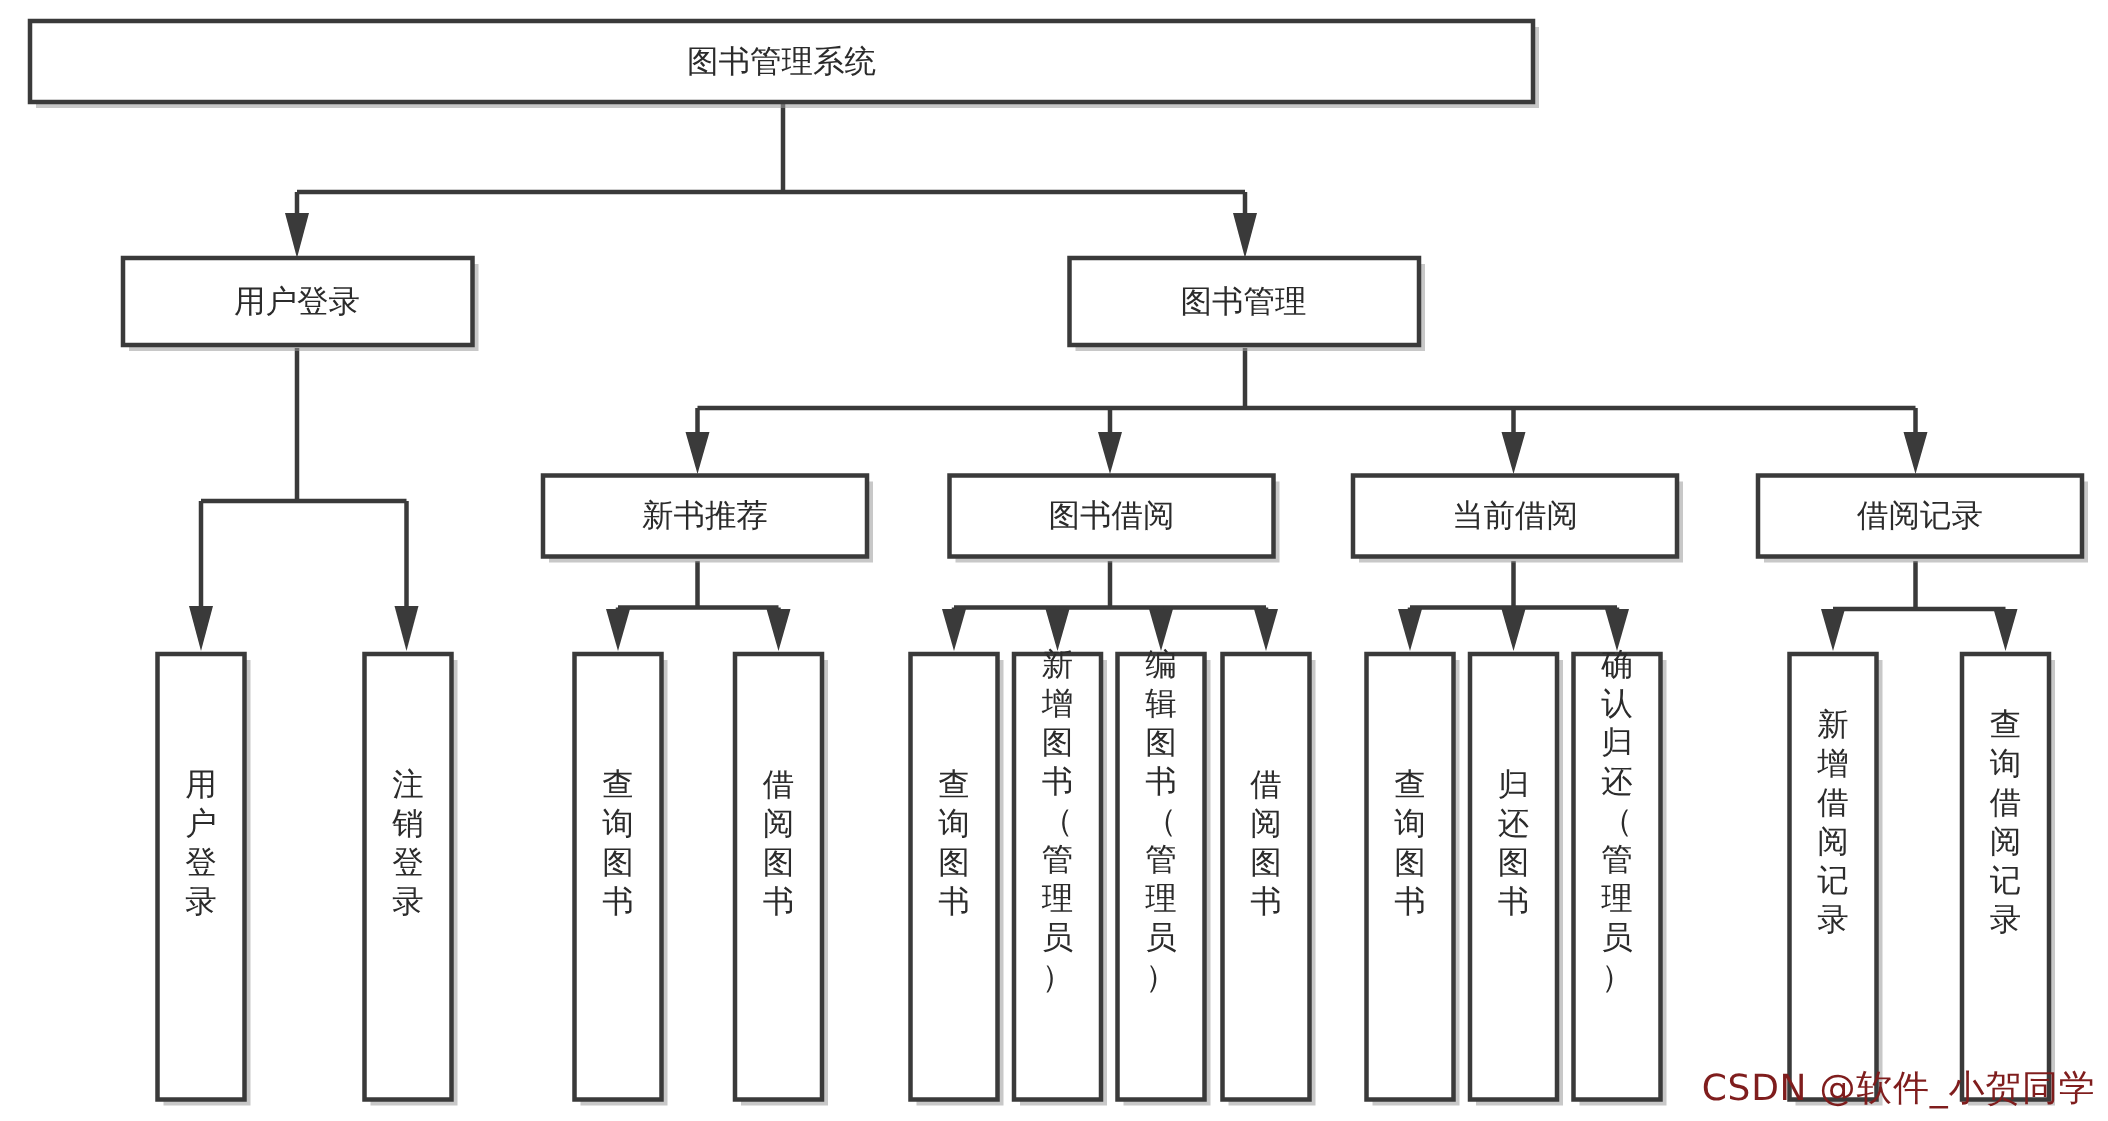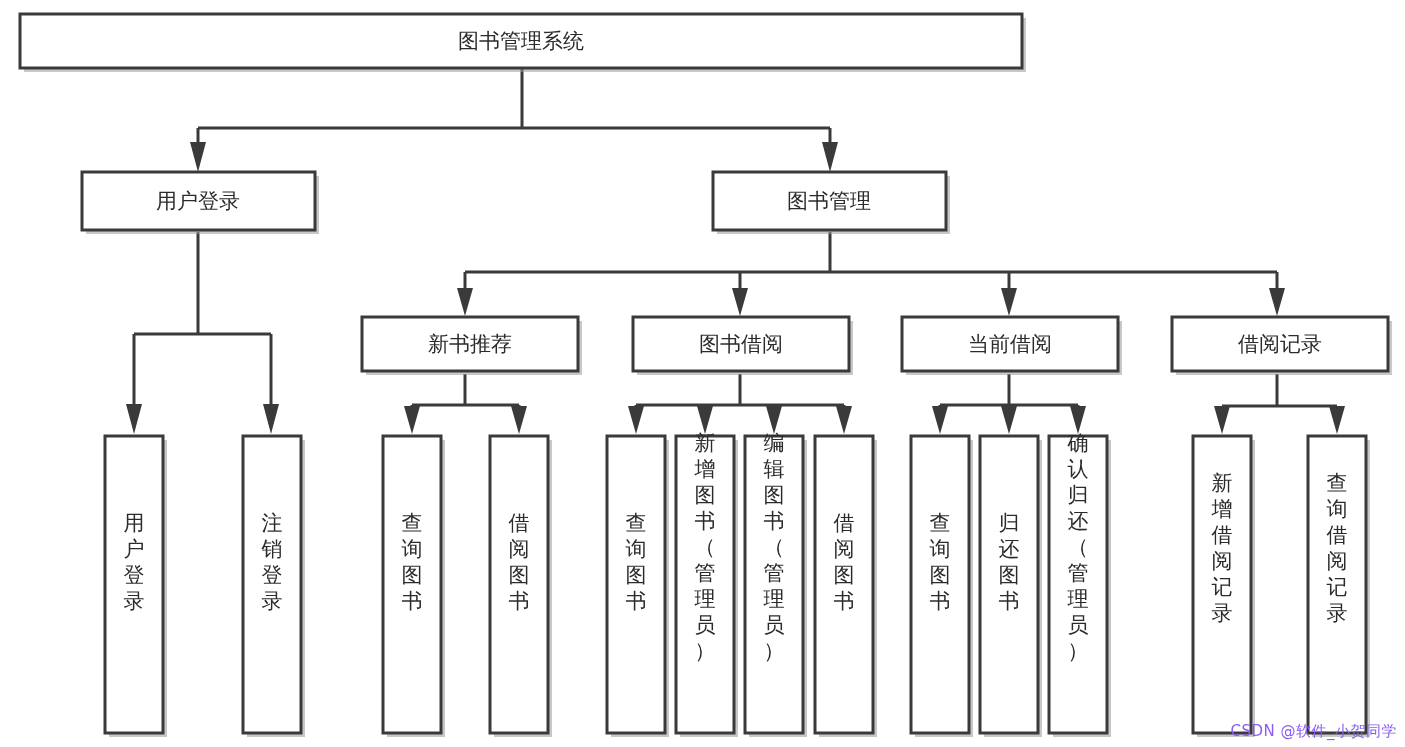--- a/index.html
+++ b/index.html
@@ -54,22 +54,22 @@
     font-family: "DejaVu Sans", "Liberation Sans", sans-serif;
     fill: #2b2b2b;
     font-size: 21px;
     text-anchor: middle;
   }
   .watermark {
     position: absolute;
     right: 8px;
     bottom: 6px;
     font-family: "DejaVu Sans", "Liberation Sans", sans-serif;
-    font-size: 15px;
-    color: #8b5cf6;
+    font-size: 24px;
+    color: #7f1d1d;
     white-space: nowrap;
     letter-spacing: 0.5px;
   }
 </style>
 </head>
 <body>
 
 <div id="chart-root">
 
   <svg class="flow" viewBox="0 0 1405 747">

